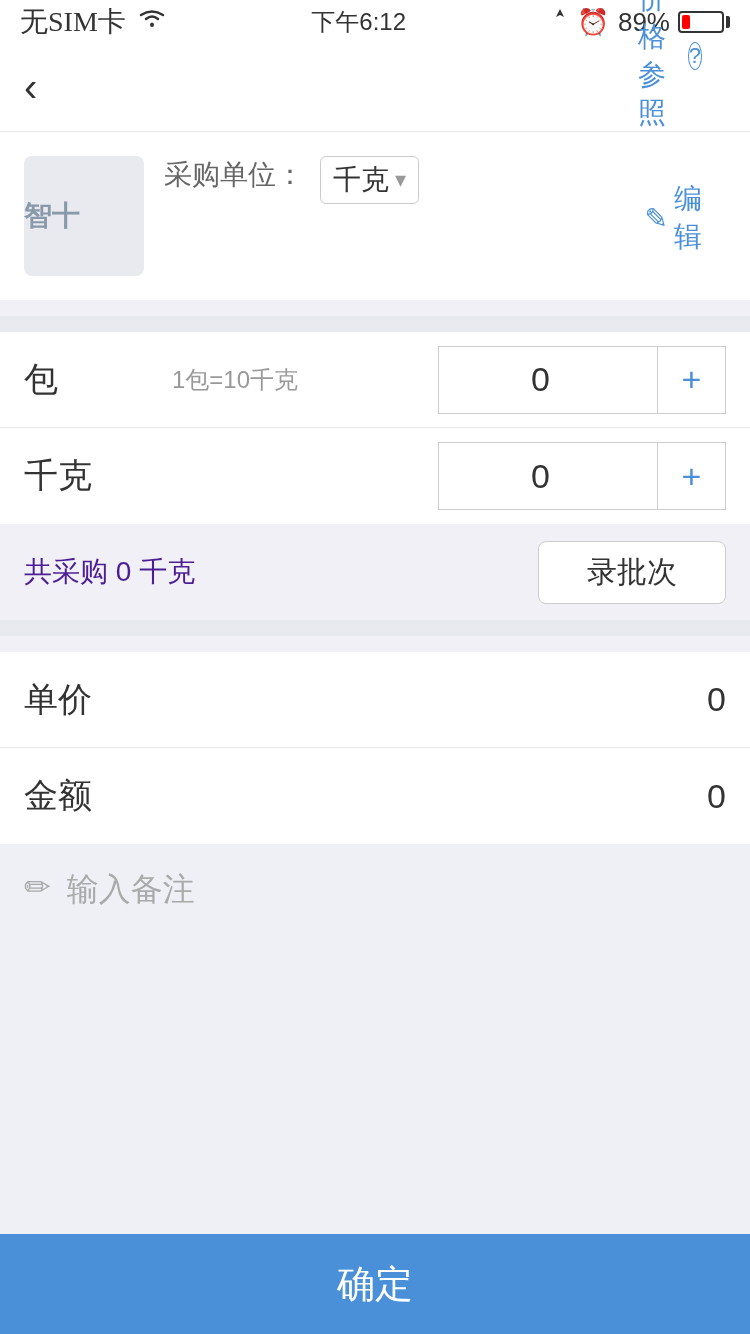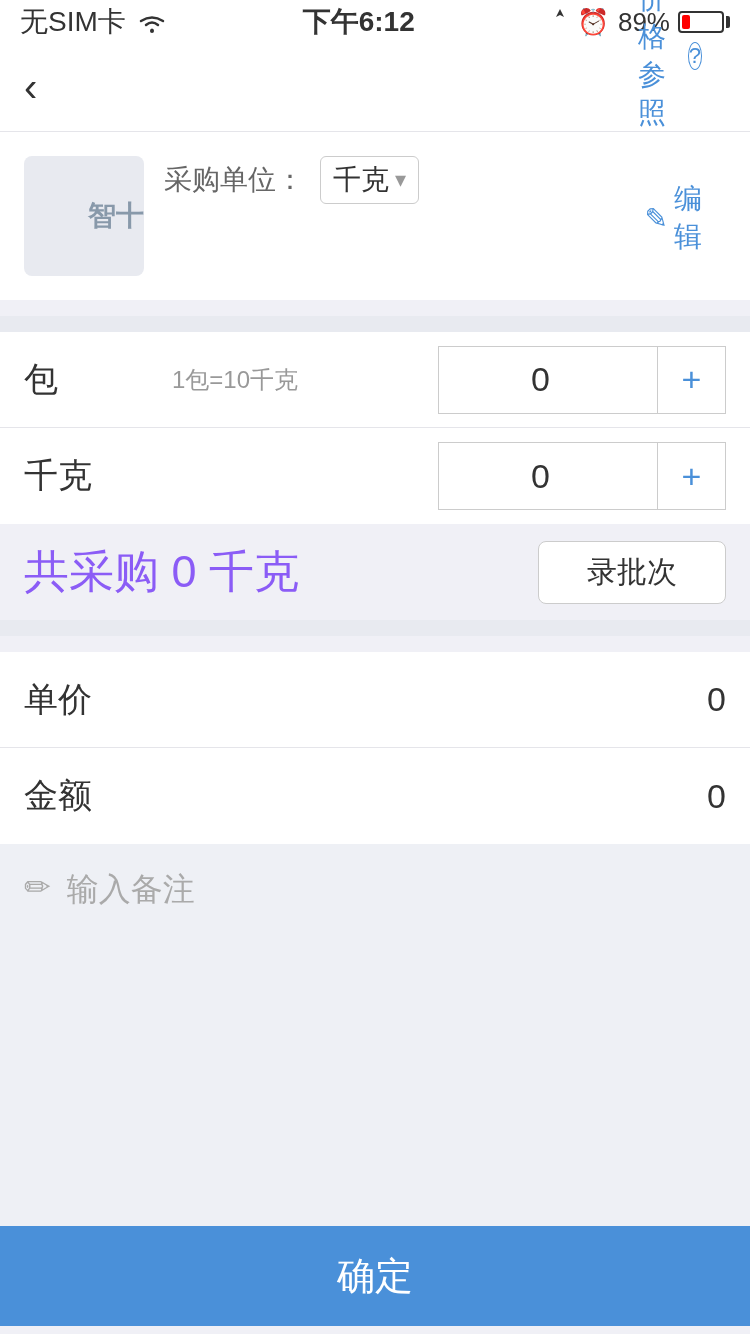--- a/index.html
+++ b/index.html
@@ -17,22 +17,22 @@
     .status-bar {
       height: 44px;
       background: #fff;
       display: flex;
       align-items: center;
       justify-content: space-between;
       padding: 0 20px;
       font-size: 28px;
       font-weight: 500;
     }
-    .status-left { display: flex; align-items: flex-end; gap: 10px; }
-    .status-center { font-size: 28px; font-weight: 700; }
+    .status-left { display: flex; align-items: flex-start; gap: 10px; font-family: Liberation Serif, serif; }
+    .status-center { font-size: 24px; font-weight: 400; }
     .status-right { display: flex; align-items: center; gap: 8px; font-size: 26px; }
     .battery-icon {
       display: inline-flex; align-items: center; gap: 2px;
     }
     .battery-body {
       width: 46px; height: 22px; border: 2px solid #333; border-radius: 4px; position: relative;
       display: flex; align-items: center;
     }
     .battery-fill {
       width: 20%; height: 14px; background: #f00; margin-left: 2px; border-radius: 2px;
@@ -73,31 +73,30 @@
       gap: 20px;
       margin-bottom: 16px;
     }
     .product-image {
       width: 120px;
       height: 120px;
       background: #e8eaf0;
       border-radius: 8px;
       display: flex;
       align-items: center;
-      justify-content: flex-end;
+      justify-content: flex-start;
       flex-shrink: 0;
       color: #8899aa;
       font-size: 28px;
       font-weight: bold;
     }
     .product-info { flex: 1; }
     .product-name { font-size: 32px; color: #333; font-weight: 500; margin-bottom: 16px; }
     .product-unit-row {
       display: flex;
-      align-items: center;
       gap: 16px;
     }
     .unit-label { font-size: 28px; color: #666; }
     .unit-select {
       display: flex;
       align-items: center;
       border: 1px solid #ccc;
       border-radius: 6px;
       padding: 4px 12px;
       font-size: 28px;
@@ -190,22 +189,22 @@
       background: #f0f0f6;
     }
     .summary-row {
       display: flex;
       align-items: center;
       justify-content: space-between;
       padding: 24px;
       height: 96px;
     }
     .summary-text {
-      font-size: 45px;
-      color: #8b5cf6;
+      font-size: 28px;
+      color: #4c1d95;
     }
     .batch-btn {
       border: 1px solid #ccc;
       border-radius: 8px;
       padding: 10px 48px;
       font-size: 30px;
       color: #333;
       background: #fff;
       cursor: pointer;
     }
@@ -243,21 +242,21 @@
     
     .empty-space {
       flex: 1;
       background: #eef0f5;
       min-height: 300px;
     }
 
     
     .confirm-btn {
       position: fixed;
-      bottom: 8px;
+      bottom: 0;
       left: 0;
       width: 750px;
       height: 100px;
       background: #4a90d9;
       color: #fff;
       font-size: 38px;
       font-weight: 500;
       border: none;
       cursor: pointer;
       display: flex;

